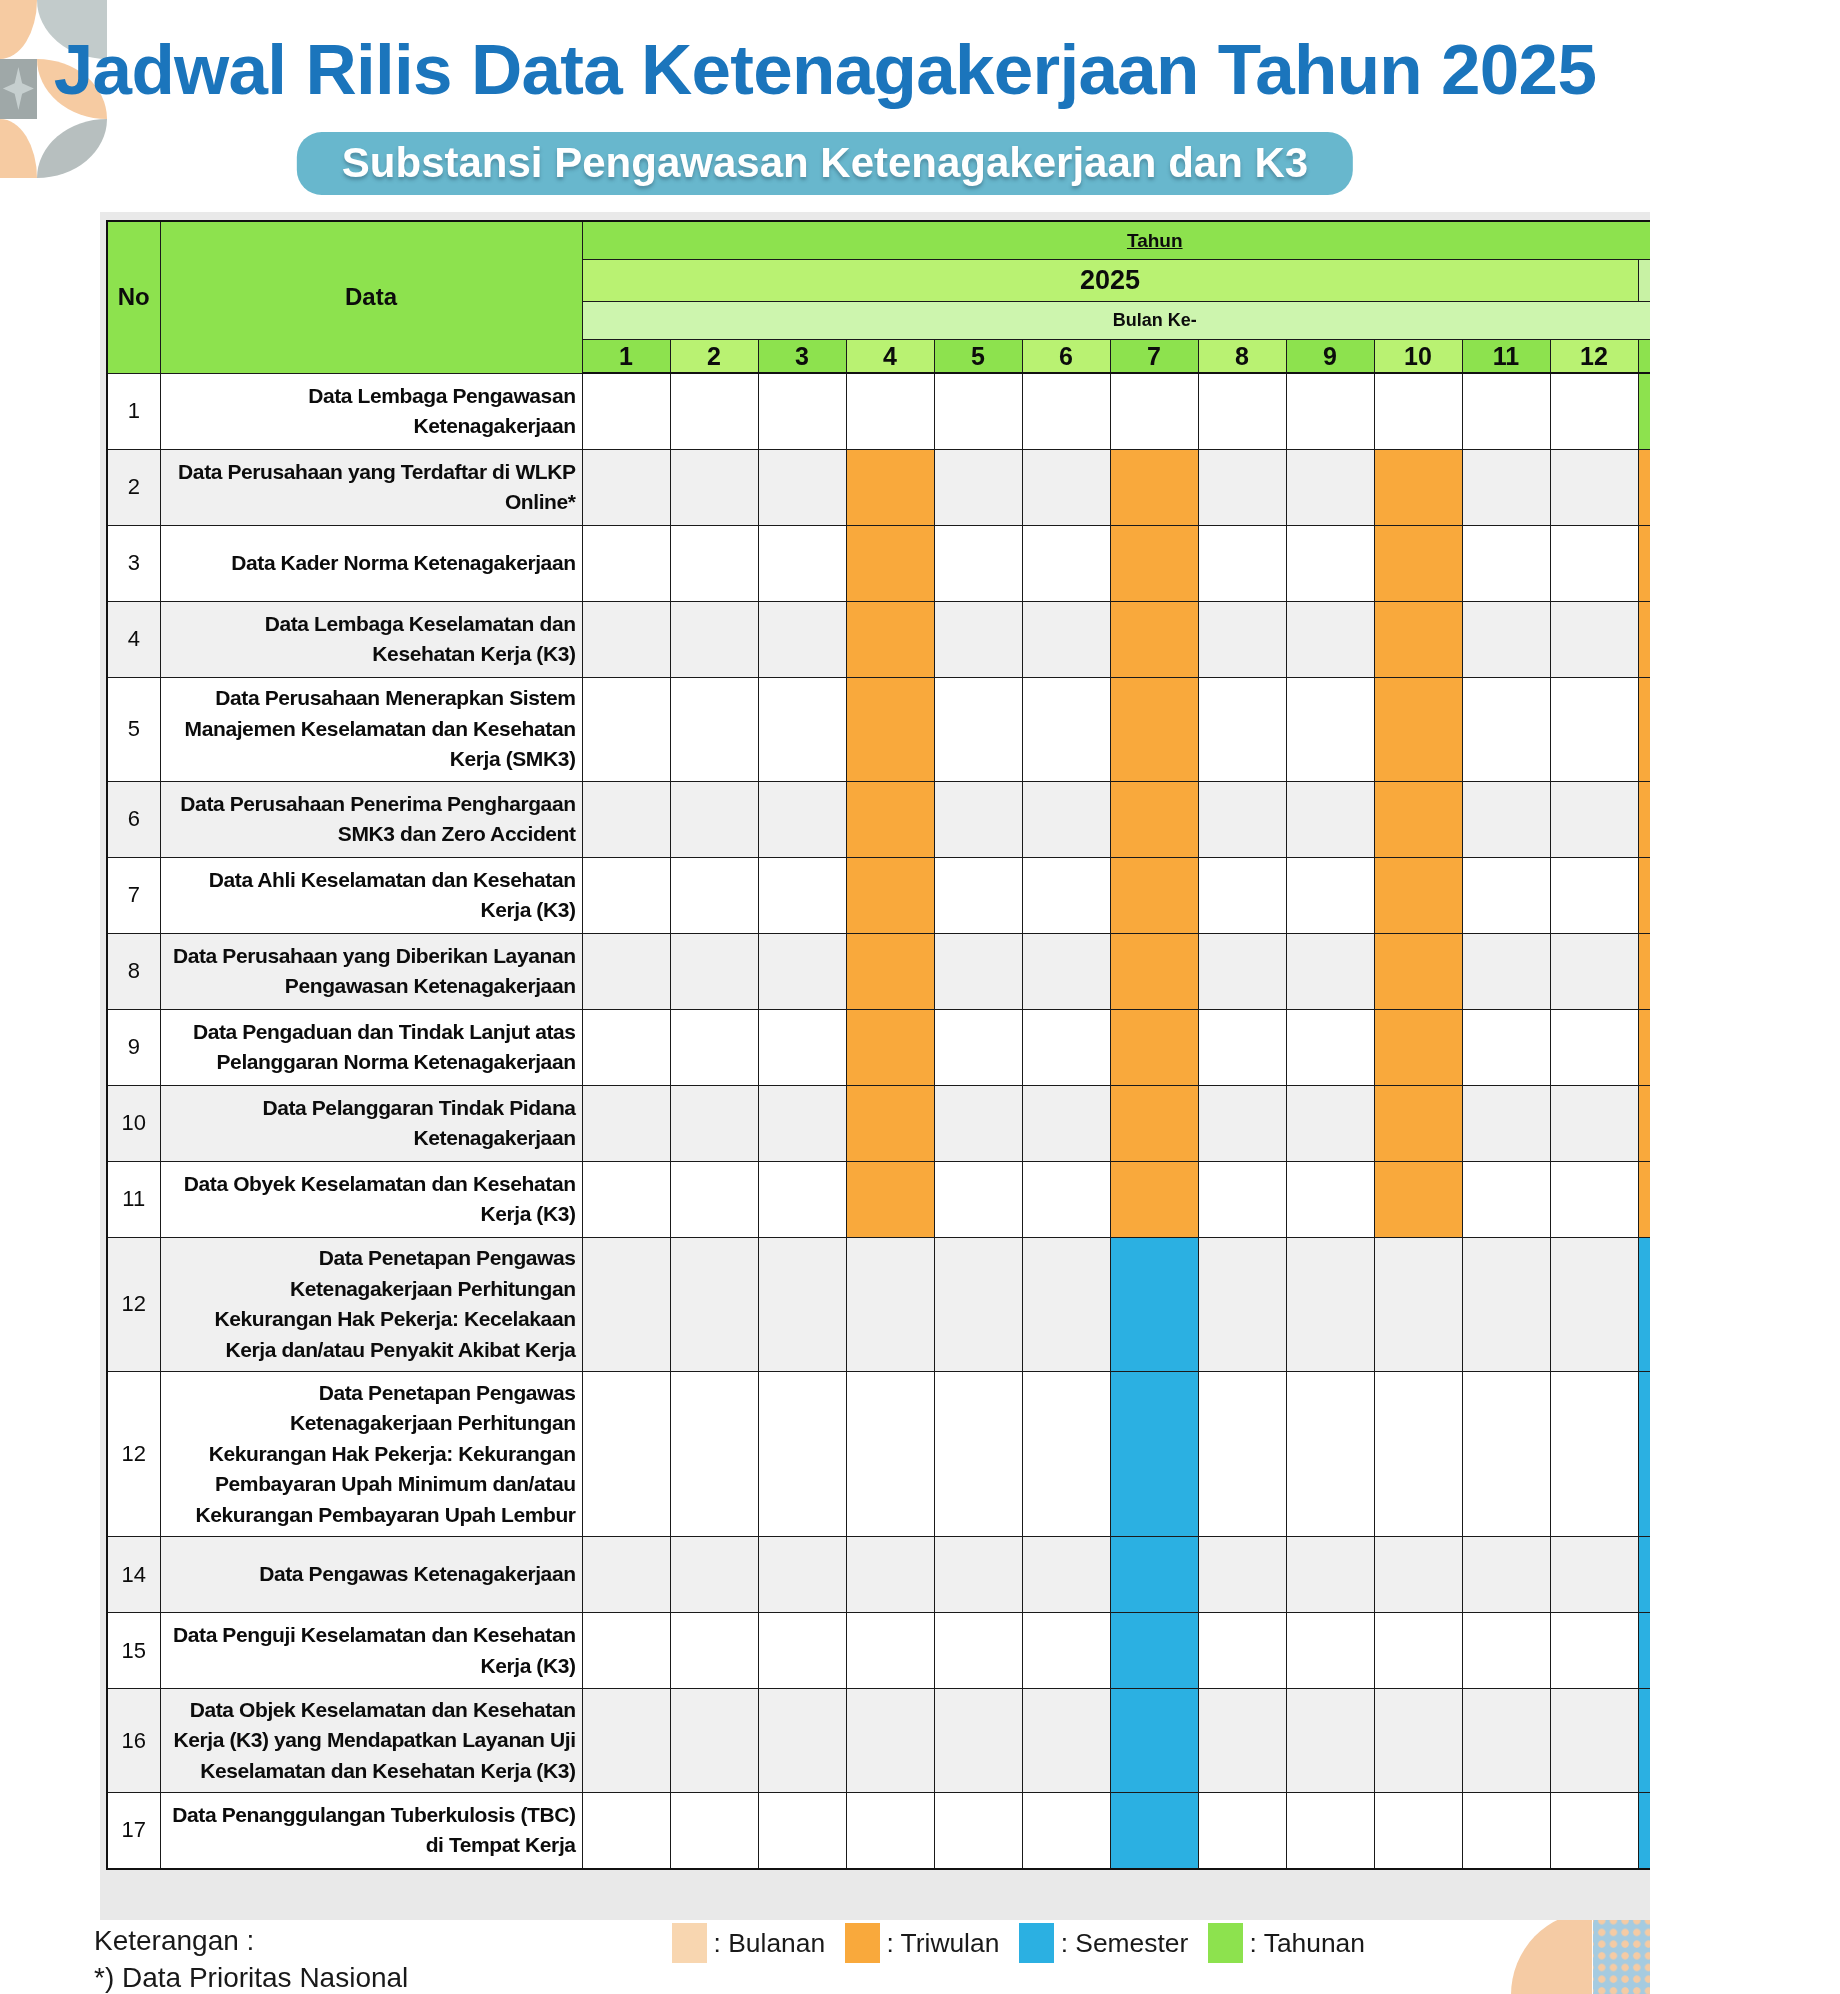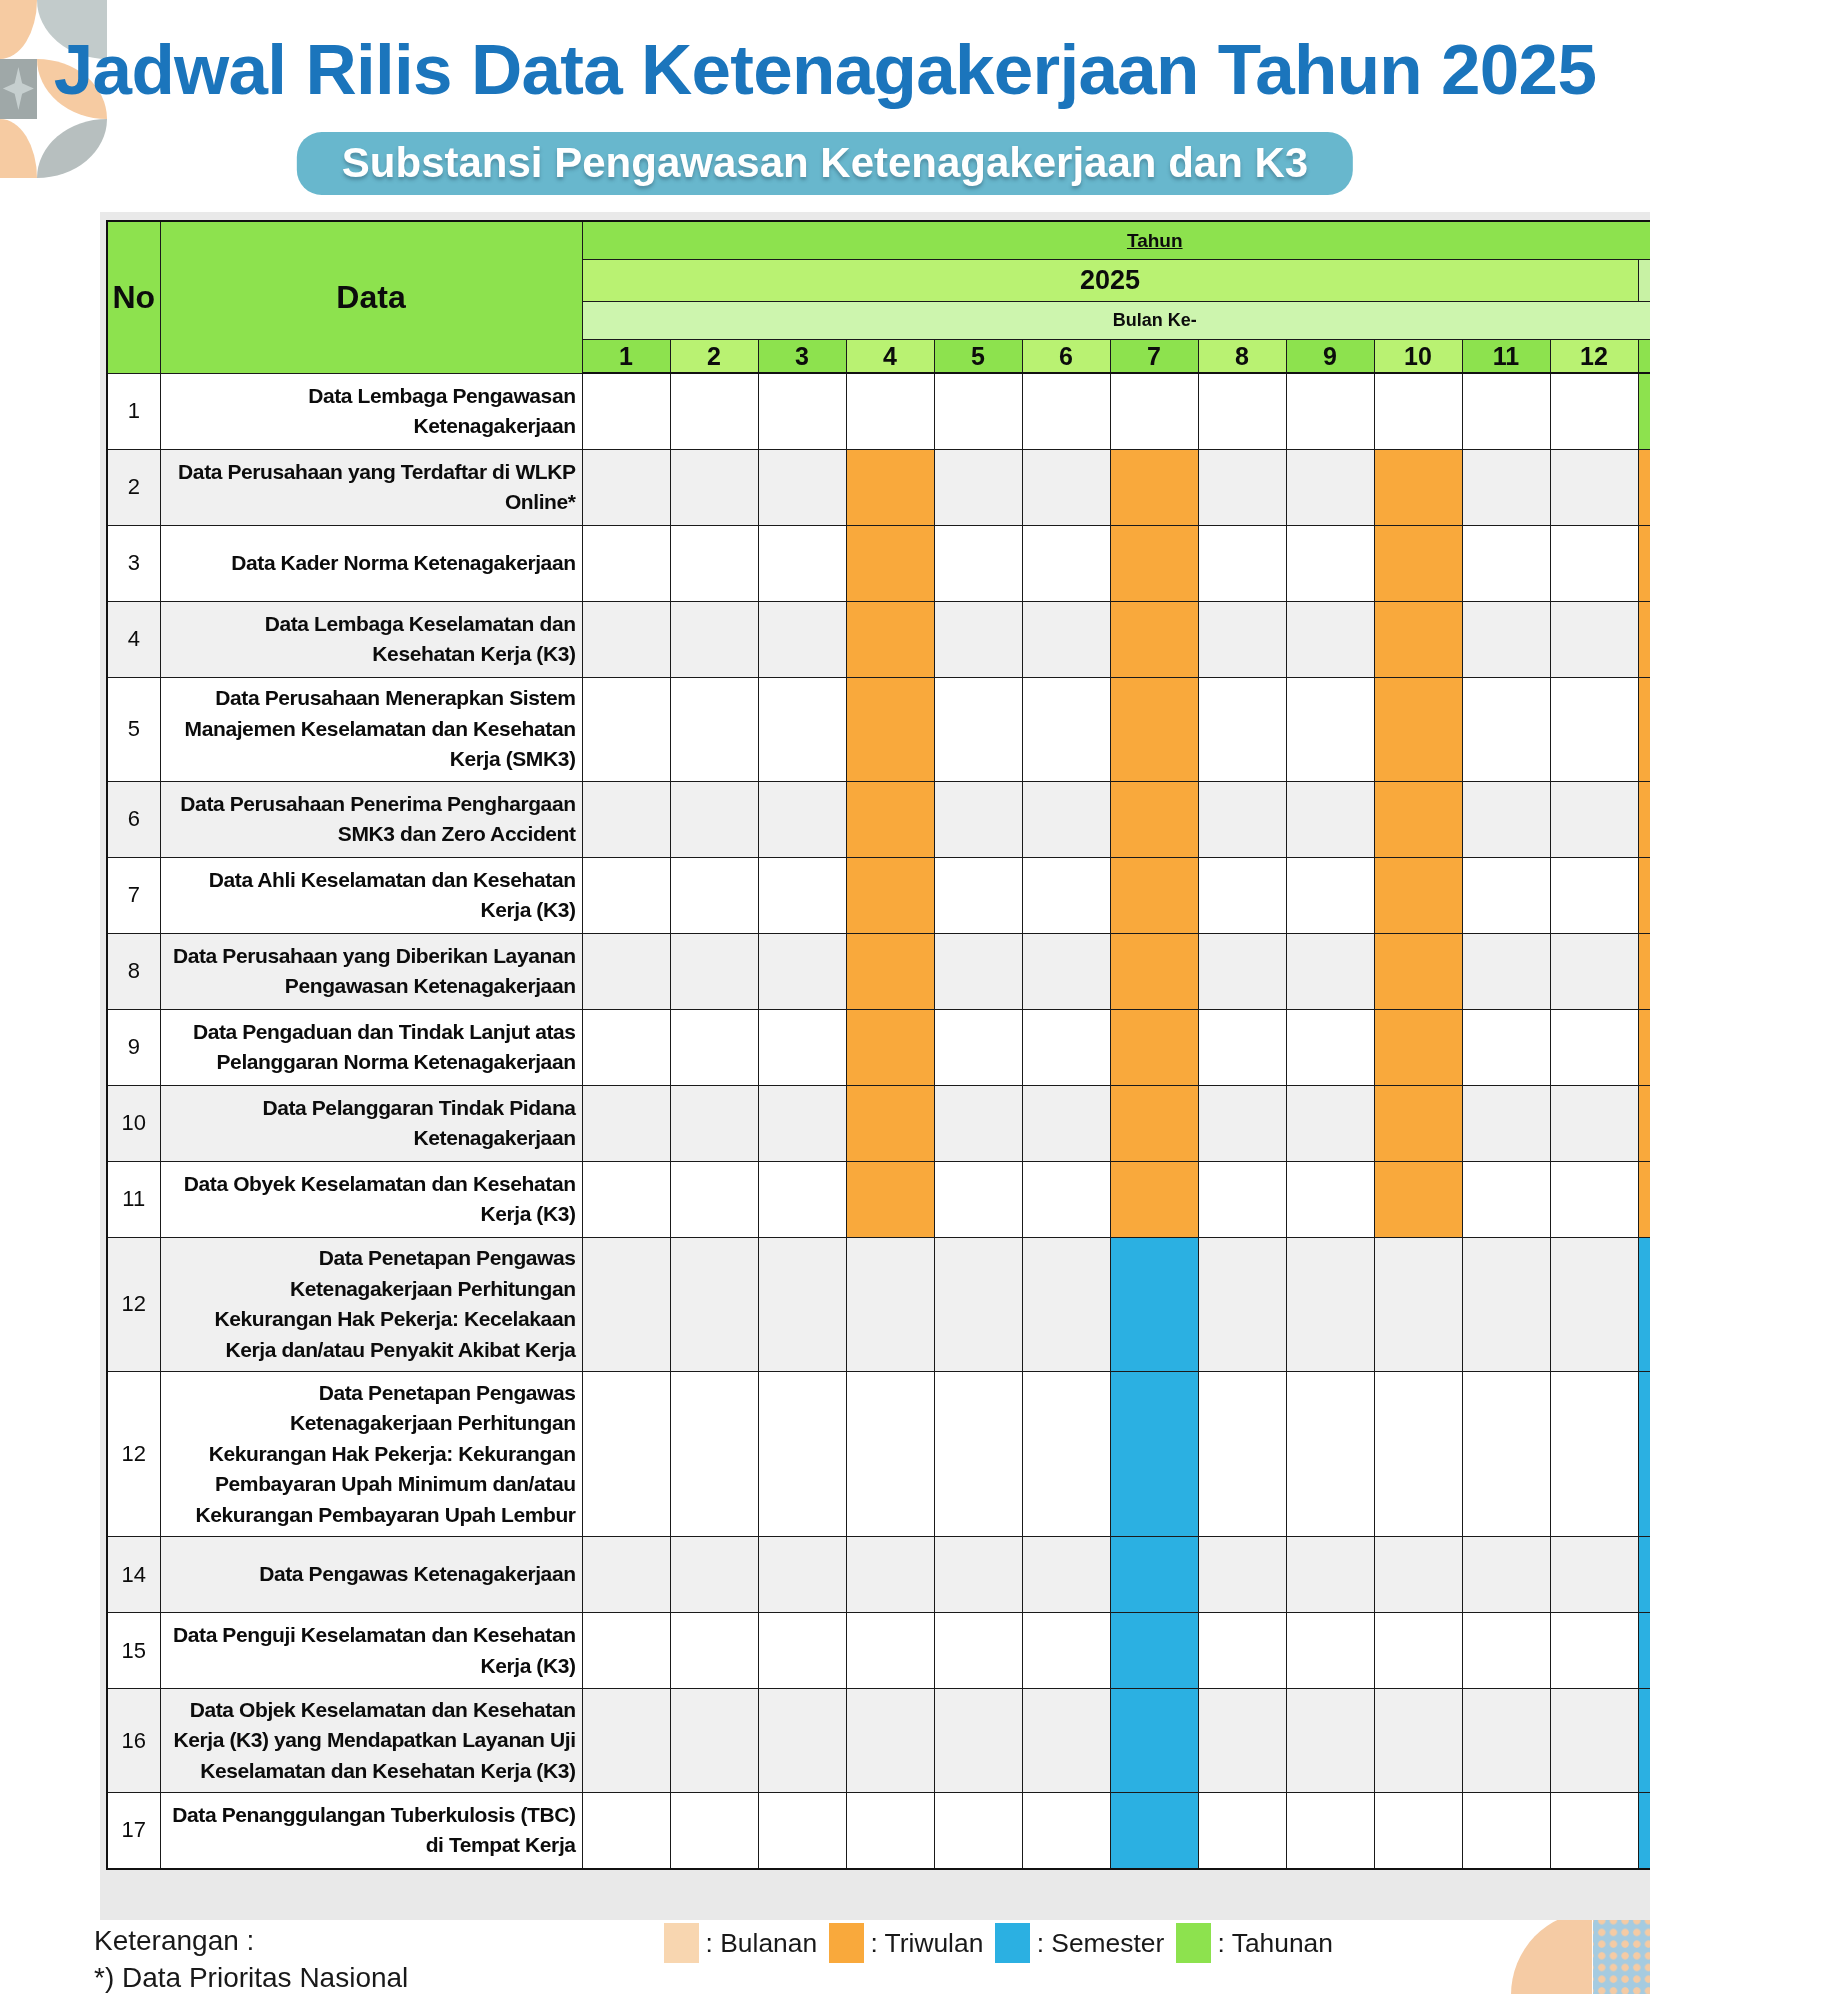--- a/index.html
+++ b/index.html
@@ -45,21 +45,21 @@
         font-size:42px;font-weight:bold;color:#ffffff;white-space:nowrap;
         text-shadow:0 2.9px 3.7px rgba(30,60,80,.35);}
 
   
   .table-frame{position:absolute;z-index:1;left:100px;top:212px;width:1655px;height:1708px;background:#E9E9E9;}
   table.schedule{position:absolute;z-index:2;left:106px;top:220px;width:1621px;
         border-collapse:collapse;table-layout:fixed;border:2.2px solid #111;}
   .schedule th,.schedule td{border:1.5px solid #1a1a1a;padding:0;vertical-align:middle;
         font-family:"Liberation Sans", sans-serif;color:#0c0c0c;}
   .schedule thead th{font-weight:bold;text-align:center;}
-  .th-green{background:var(--green,#8DE24E);font-size:32px;}
+  .th-green{background:var(--green,#8DE24E);font-size:24px;}
   .h-tahun{height:37px;font-size:19px;text-decoration:underline;}
   .th-2025{background:var(--green-light,#B9F272);height:41px;font-size:27px;}
   .th-2026{background:var(--green-2026,#C8F2A4);height:41px;font-size:26.4px;}
   .th-bulan{background:var(--green-pale,#CDF5AE);height:37px;font-size:18px;}
   .month-row th{height:32px;font-size:25px;border-bottom:2.9px solid #111;}
   .mh-odd{background:var(--green,#8DE24E);}
   .mh-even{background:var(--green-light,#B9F272);}
 
   tbody tr{height:76px;}
   td.no-cell{text-align:center;font-size:22px;font-weight:normal;}
@@ -67,21 +67,21 @@
       letter-spacing:-0.4px;padding:5.9px 5.9px 5.9px 8.8px;}
   td.base{background:#ffffff;}
   tbody tr:nth-child(even) td.base{background:var(--gray-row,#F0F0F0);}
   td.mark-triwulan{background:var(--orange,#F9A93C);}
   td.mark-semester{background:var(--blue,#2BB0E2);}
   td.mark-tahunan{background:var(--tahunan,#8DE24E);}
 
   
   .keterangan{position:absolute;z-index:2;left:94px;top:1923px;font-size:28px;color:#191919;line-height:1.32;}
   .legend{position:absolute;z-index:2;left:664px;top:1923px;display:flex;align-items:center;gap:11.7px;}
-  .legend-item{display:flex;align-items:center;gap:6.6px;}
+  .legend-item{display:flex;align-items:center;gap:6.6px;margin-left:8px;}
   .legend-swatch{width:35px;height:40px;}
   .legend-label{font-size:26.4px;color:#191919;white-space:nowrap;}
 </style>
 </head>
 <body>
 
 <div class="page">
 
   <div class="decor d-tl1"></div>
   <div class="decor d-tl2"></div>

